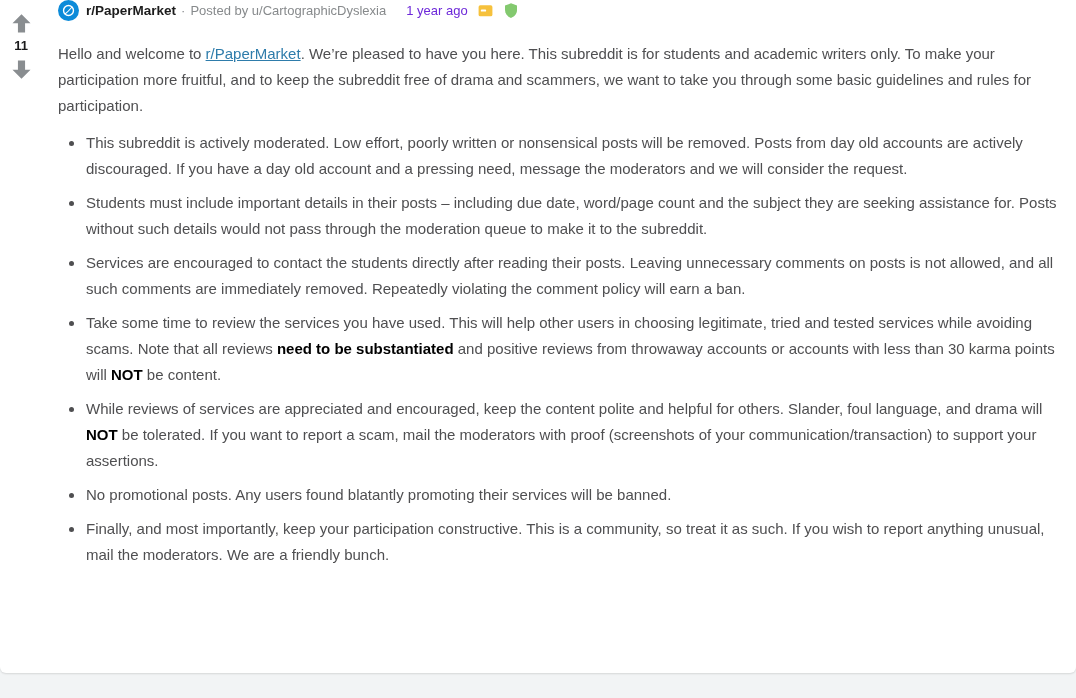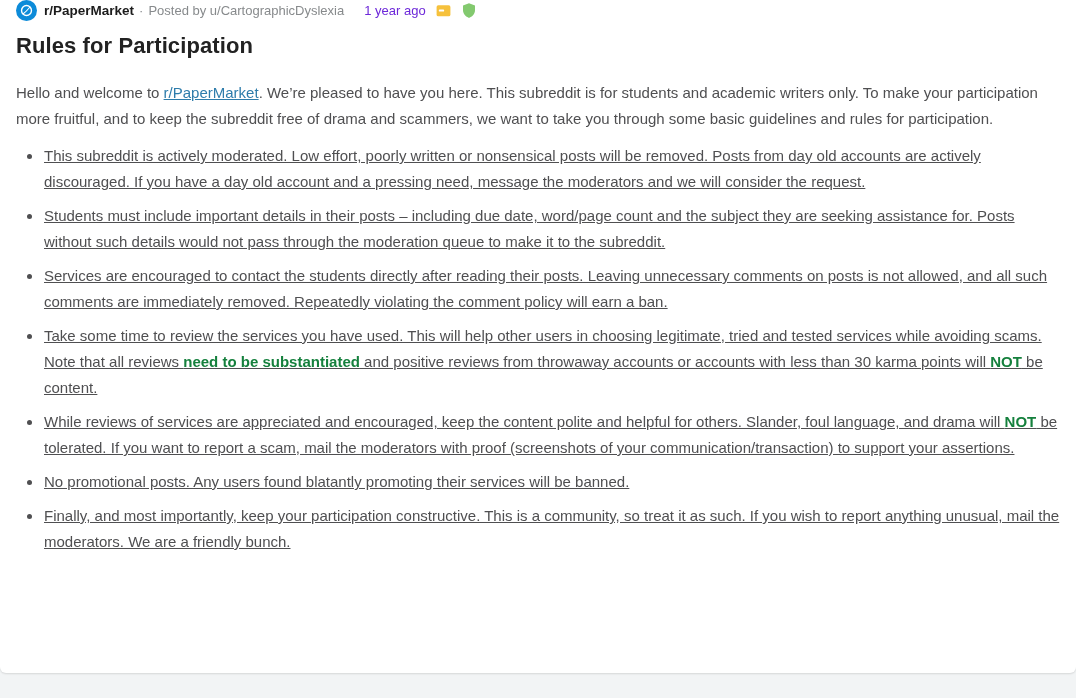--- a/index.html
+++ b/index.html
@@ -65,32 +65,49 @@
     font-size: 22px; font-weight: 600; line-height: 28px;
     color: #222222;
     letter-spacing: 0.1px;
   }
   
   .para, .rules {
     font-size: 15px; line-height: 26px; color: #4f4f51;
   }
   .para { margin-top: 20px; }
   .rules { margin-top: 11px; padding-left: 27px; list-style: disc outside; }
-  .rules li { margin-bottom: 8px; padding-left: 1px; text-decoration: underline; }
-  strong { font-weight: 700; color: #15803d; }
+  .rules li { margin-bottom: 8px; padding-left: 1px; }
+  strong { font-weight: 700; color: #000000; }
   a.body-link {
     color: var(--link-blue, #2e7cab);
     text-decoration: underline; cursor: pointer;
   }
 </style>
 </head>
 <body>
 
 <div class="card">
 
+  <div class="vote-col">
+    <button class="arrow" title="upvote">
+      <span>
+        <svg width="21" height="21" viewBox="0 0 20 20">
+          <path d="M10 1.2 L18.6 9.8 H13.4 V18.6 H6.6 V9.8 H1.4 Z" fill="#898d90"></path>
+        </svg>
+      </span>
+    </button>
+    <div class="count">11</div>
+    <button class="arrow" title="downvote">
+      <span>
+        <svg width="21" height="21" viewBox="0 0 20 20">
+          <path d="M10 18.8 L1.4 10.2 H6.6 V1.4 H13.4 V10.2 H18.6 Z" fill="#898d90"></path>
+        </svg>
+      </span>
+    </button>
+  </div>
 
   <div class="content">
 
     <div class="meta-row">
       <span class="avatar">
         <svg width="13" height="13" viewBox="0 0 16 16">
           <circle cx="8" cy="8" r="6.1" fill="none" stroke="#ffffff" stroke-width="1.7"></circle>
           <path d="M3.4 12.6 Q8 9 12.6 3.4" fill="none" stroke="#ffffff" stroke-width="1.4"></path>
         </svg>
       </span>
@@ -104,21 +121,20 @@
           <rect x="3.6" y="7" width="5" height="2" rx="0.8" fill="#ffffff"></rect>
         </svg>
       </span>
       <span class="award">
         <svg width="16" height="17" viewBox="0 0 16 16">
           <path d="M8 0.8 L14 3 V7.6 C14 11.6 11.2 14.4 8 15.4 C4.8 14.4 2 11.6 2 7.6 V3 Z" fill="#83c96f"></path>
         </svg>
       </span>
     </div>
 
-    <h1 class="title">Rules for Participation</h1>
 
     <p class="para"><span>Hello and welcome to </span><a class="body-link" href="#">r/PaperMarket</a><span>. We’re pleased to have you here. This subreddit is for students and academic writers only. To make your participation more fruitful, and to keep the subreddit free of drama and scammers, we want to take you through some basic guidelines and rules for participation.</span></p>
 
     <ul class="rules">
       <li><span>This subreddit is actively moderated. Low effort, poorly written or nonsensical posts will be removed. Posts from day old accounts are actively discouraged. If you have a day old account and a pressing need, message the moderators and we will consider the request.</span></li>
       <li><span>Students must include important details in their posts – including due date, word/page count and the subject they are seeking assistance for. Posts without such details would not pass through the moderation queue to make it to the subreddit.</span></li>
       <li><span>Services are encouraged to contact the students directly after reading their posts. Leaving unnecessary comments on posts is not allowed, and all such comments are immediately removed. Repeatedly violating the comment policy will earn a ban.</span></li>
       <li><span>Take some time to review the services you have used. This will help other users in choosing legitimate, tried and tested services while avoiding scams. Note that all reviews </span><strong>need to be substantiated</strong><span> and positive reviews from throwaway accounts or accounts with less than 30 karma points will </span><strong>NOT</strong><span> be content.</span></li>
       <li><span>While reviews of services are appreciated and encouraged, keep the content polite and helpful for others. Slander, foul language, and drama will </span><strong>NOT</strong><span> be tolerated. If you want to report a scam, mail the moderators with proof (screenshots of your communication/transaction) to support your assertions.</span></li>
       <li><span>No promotional posts. Any users found blatantly promoting their services will be banned.</span></li>

